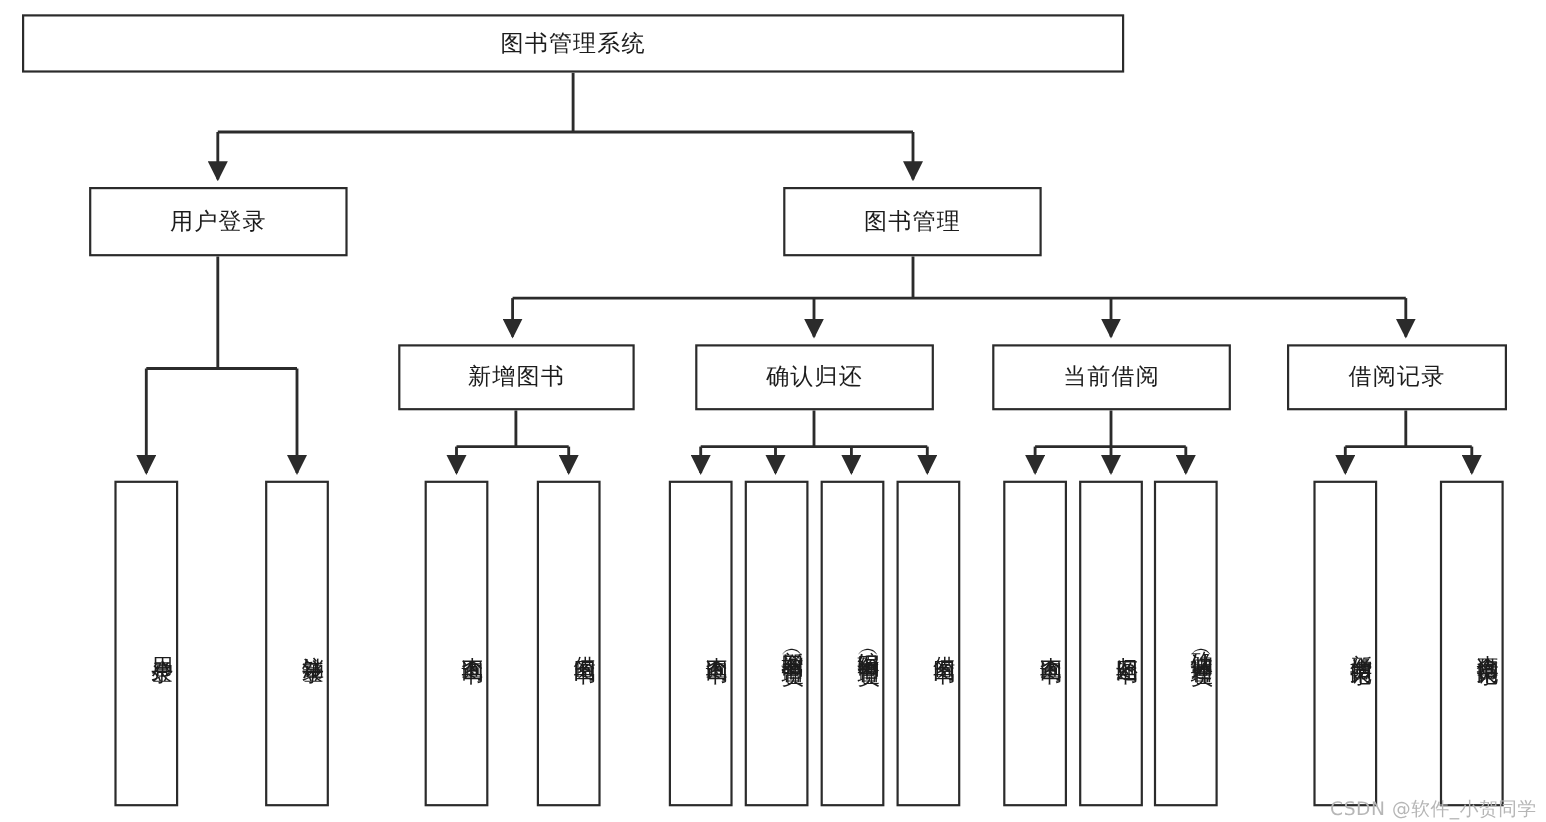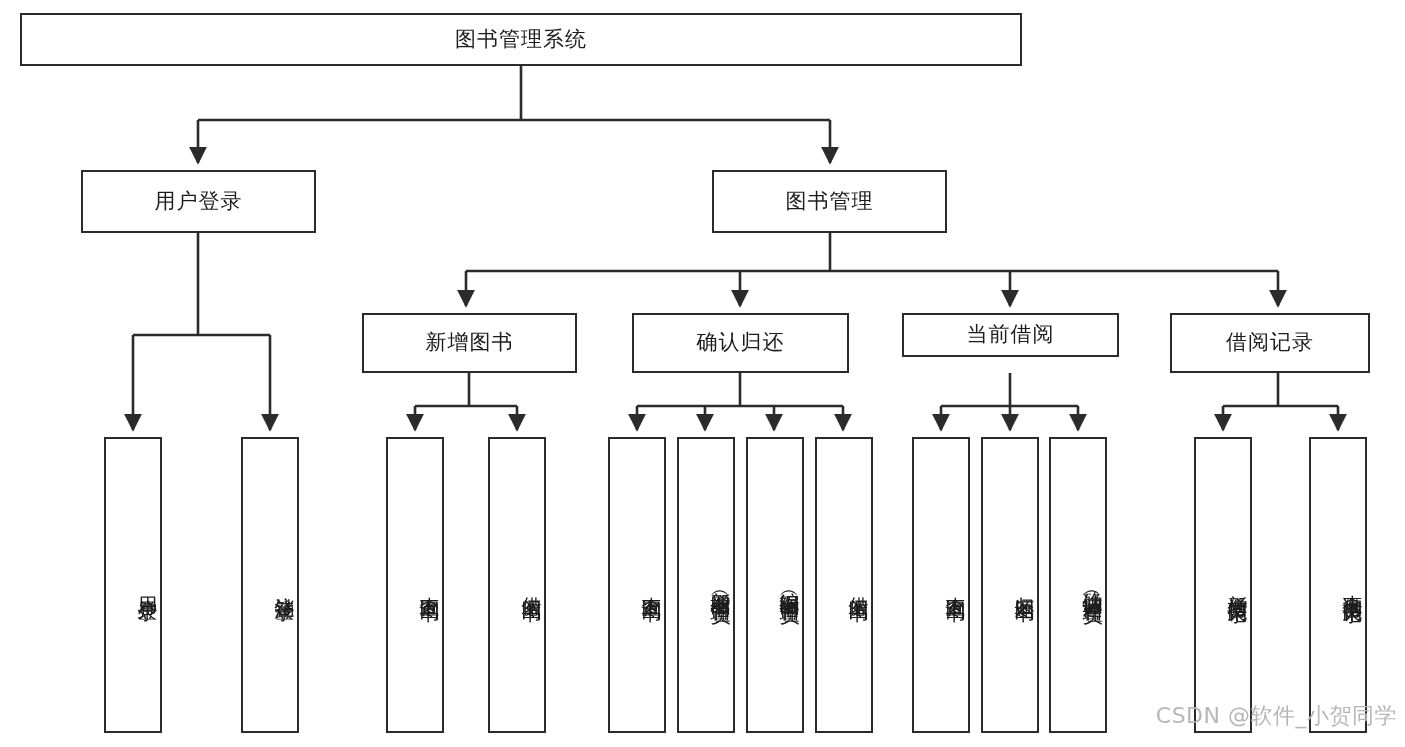--- a/index.html
+++ b/index.html
@@ -55,22 +55,22 @@
     justify-content: center;
   }
   .node-v .vlabel {
     writing-mode: vertical-rl;
     text-orientation: upright;
     white-space: nowrap;
   }
   #watermark {
     position: absolute;
     right: 8px;
-    bottom: 16px;
-    font-size: 22px;
+    bottom: 0;
+    font-size: 17px;
     color: #b6b6b6;
     letter-spacing: 0.5px;
     white-space: nowrap;
     z-index: 5;
     text-align: right;
   }
 </style>
 </head>
 <body>
 
@@ -136,21 +136,21 @@
   <div class="node node-h" style="left:712px; top:170px; width:235px; height:63px;">
     <span>图书管理</span>
   </div>
 
   <div class="node node-h" style="left:362px; top:313px; width:215px; height:60px;">
     <span>新增图书</span>
   </div>
   <div class="node node-h" style="left:632px; top:313px; width:217px; height:60px;">
     <span>确认归还</span>
   </div>
-  <div class="node node-h" style="left:902px; top:313px; width:217px; height:44px;">
+  <div class="node node-h" style="left:902px; top:313px; width:217px; height:60px;">
     <span>当前借阅</span>
   </div>
   <div class="node node-h" style="left:1170px; top:313px; width:200px; height:60px;">
     <span>借阅记录</span>
   </div>
 
   <div class="node node-v" style="left:104px; top:437px; width:58px; height:296px;">
     <span class="vlabel">用户登录</span>
   </div>
   <div class="node node-v" style="left:241px; top:437px; width:58px; height:296px;">

